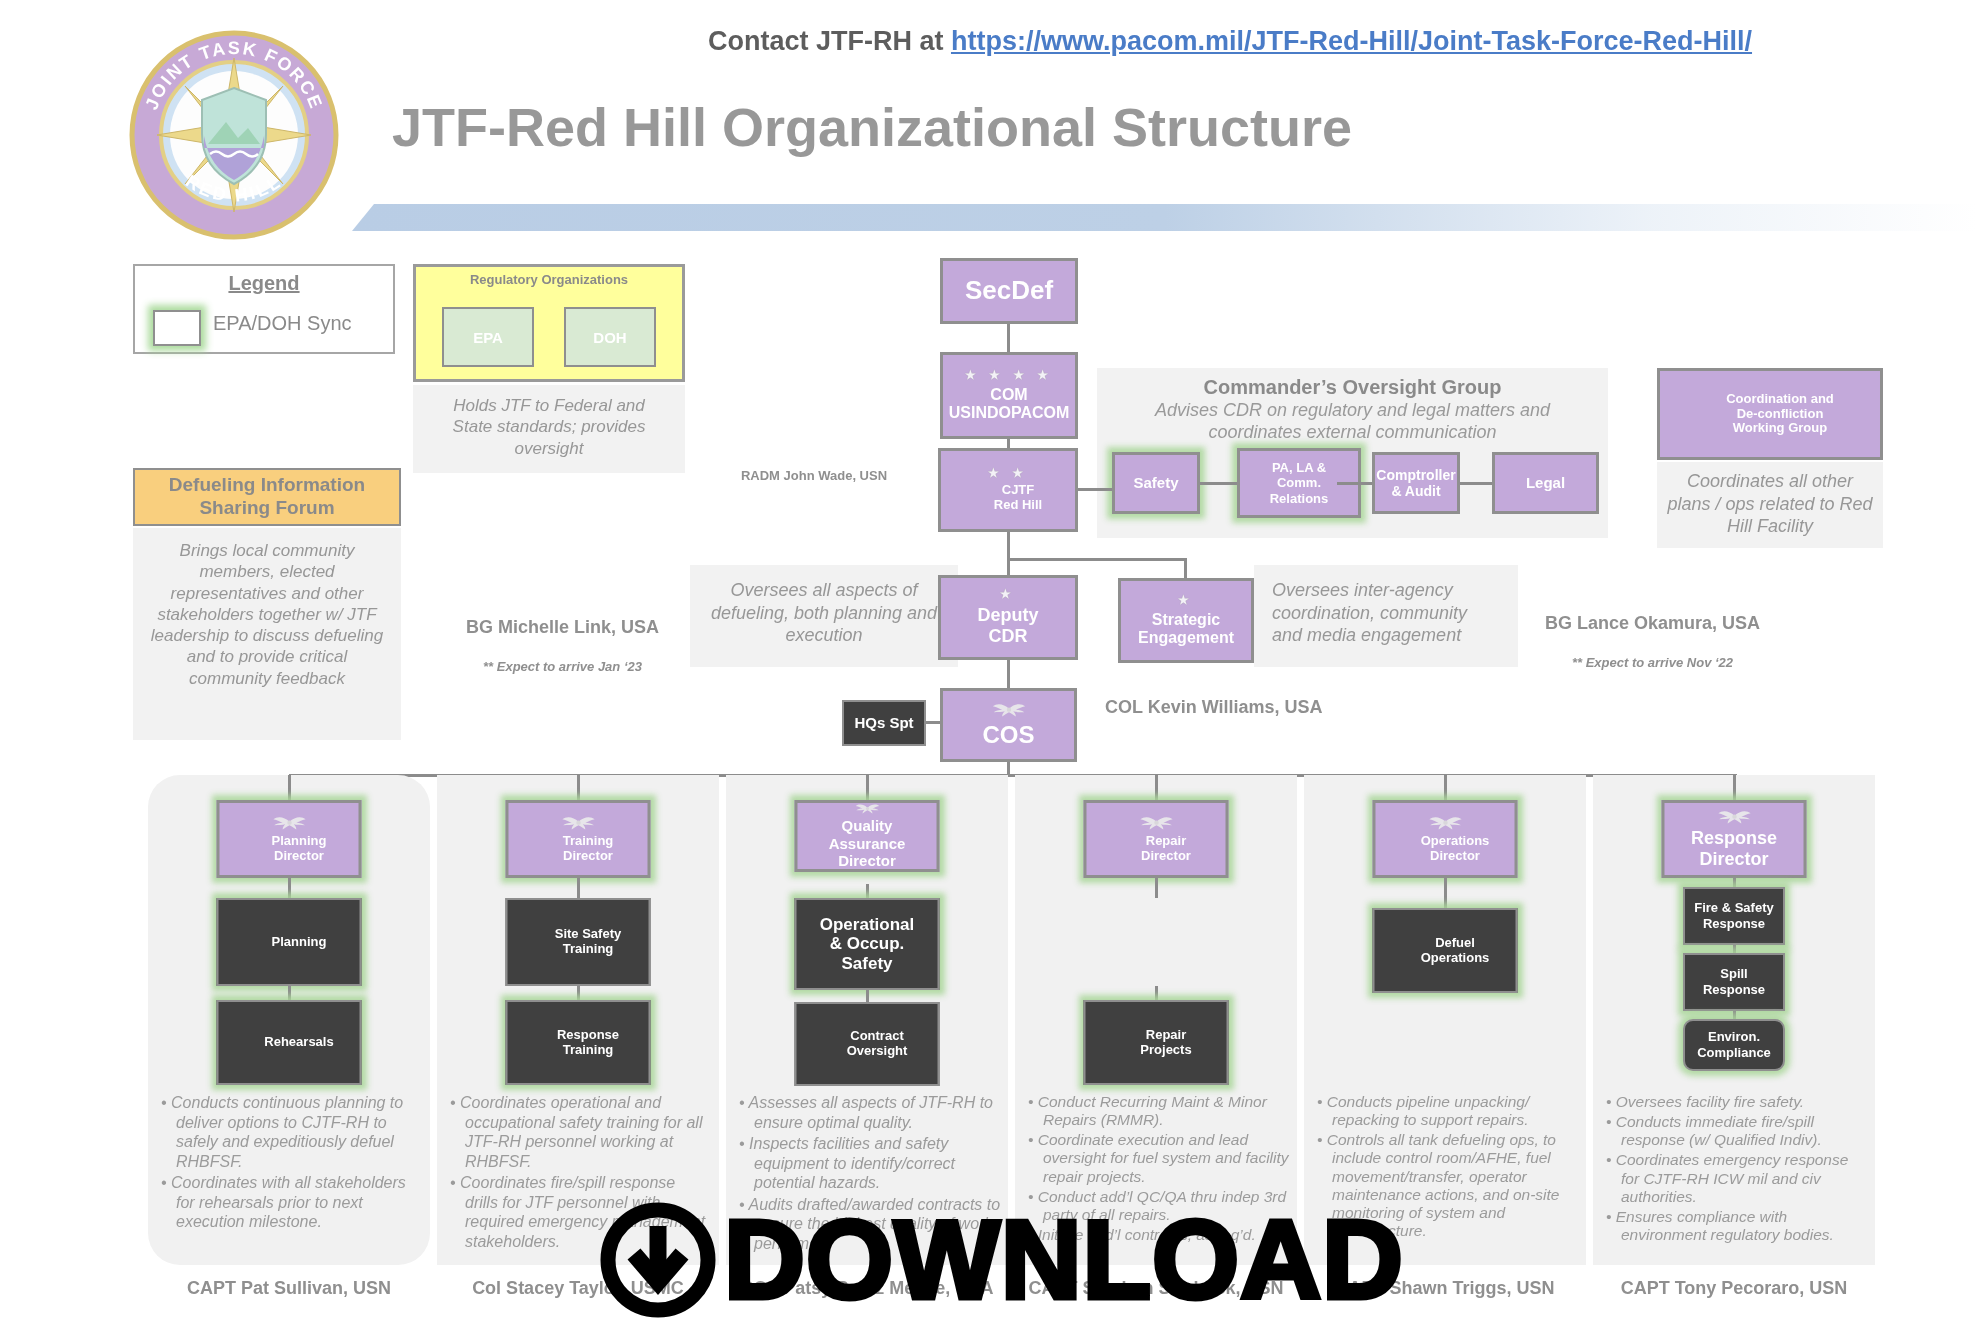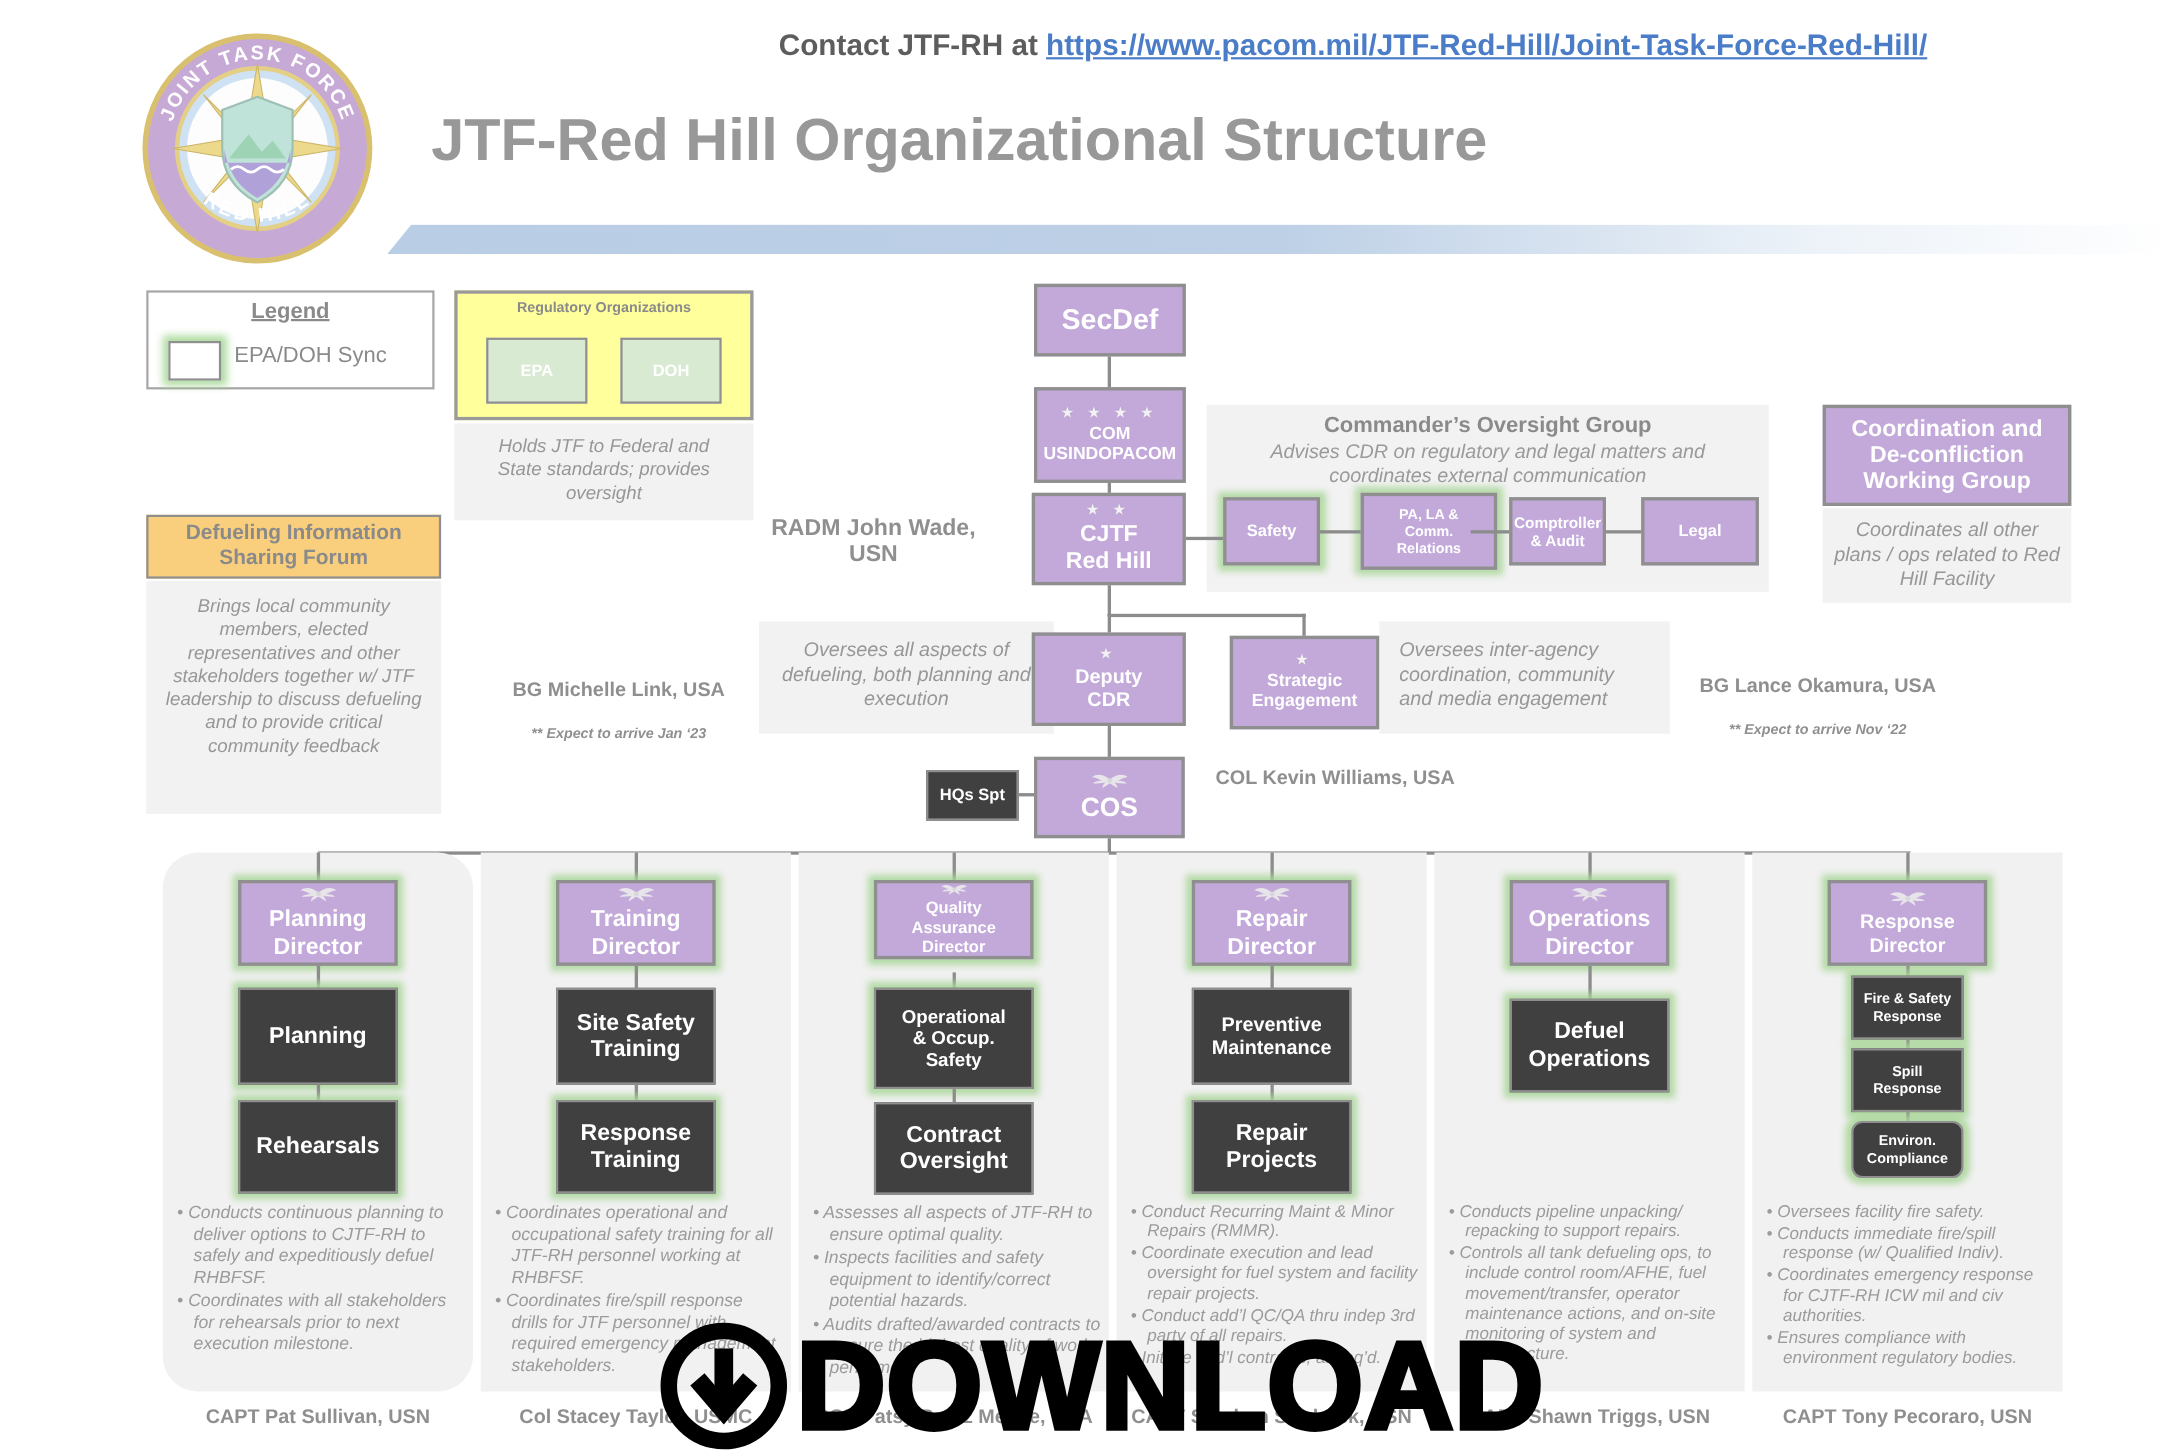--- a/index.html
+++ b/index.html
@@ -22,21 +22,21 @@
   .pdrop{position:absolute;left:50%;margin-left:-1.5px;top:0;width:3px;height:25px;background:#8c8c8c;}
   .cbox{left:50%;transform:translateX(-50%);}
   .cconn{position:absolute;left:50%;margin-left:-1.5px;width:3px;background:#8c8c8c;}
   .bullets{position:absolute;left:13px;right:7px;top:318px;text-align:left;font-style:italic;
            color:#9b9b9b;font-size:16px;line-height:1.22;}
   .bullets .b{padding-left:15px;text-indent:-15px;margin-bottom:2px;}
   .tight{font-size:15.5px;line-height:1.17;}
   .cname{position:absolute;top:503px;left:0;width:100%;text-align:center;color:#8f8f8f;
          font-weight:bold;font-size:18px;}
 
-  .f26{font-size:26px;} .f24{font-size:24px;} .f19{font-size:21px;} .f18{font-size:18px;}
+  .f26{font-size:26px;} .f24{font-size:24px;} .f19{font-size:13px;padding-left:20px;} .f18{font-size:18px;}
   .f17{font-size:17px;} .f16{font-size:16px;} .f15{font-size:15px;} .f14{font-size:14px;}
   .f13{font-size:13px;line-height:1.2;}
 
   #title{position:absolute;left:392px;top:96px;font-size:54px;font-weight:bold;color:#989898;}
   #contact{position:absolute;left:560px;top:26px;width:1340px;text-align:center;font-size:27px;font-weight:bold;color:#5d5d5d;}
   #contact a{color:#4a7cc7;text-decoration:underline;}
   #bluebar{position:absolute;left:352px;top:204px;width:1625px;height:27px;
     background:linear-gradient(90deg,#b9cde5 0%,#bdd0e6 50%,rgba(222,232,243,.55) 80%,rgba(255,255,255,0) 100%);
     clip-path:polygon(22px 0,100% 0,100% 100%,0 100%);}
 
@@ -267,22 +267,20 @@
     <div class="pdrop"></div>
     <div class="box glow cbox" style="top:25px;width:145px;height:78px;">
       <svg class="eagle" viewBox="0 0 40 20">
           <path d="M20 8 C14 2 6 1 1 5 C6 6 9 8 12 9 C8 9 4 10 2 12 C7 12 12 12 15 11 C13 13 12 15 12 17 C15 15 18 13 20 12 C22 13 25 15 28 17 C28 15 27 13 25 11 C28 12 33 12 38 12 C36 10 32 9 28 9 C31 8 34 6 39 5 C34 1 26 2 20 8 Z" fill="#ececec"></path>
           <circle cx="20" cy="9" r="2.6" fill="#dcdcdc"></circle>
         </svg>
       <div class="f19" style="white-space:pre-line;">Repair
 Director</div>
     </div>
     <div class="cconn" style="top:103px;height:20px;"></div>
-    <div class="box sub cbox f18" style="top:123px;width:145px;height:88px;">Preventive
-Maintenance</div>
     <div class="cconn" style="top:211px;height:14px;"></div>
     <div class="box sub glow cbox f19" style="top:225px;width:145px;height:85px;">Repair
 Projects</div>
     <div class="bullets tight">
       <div class="b">• Conduct Recurring Maint &amp; Minor Repairs (RMMR).</div>
       <div class="b">• Coordinate execution and lead oversight for fuel system and facility repair projects.</div>
       <div class="b">• Conduct add’l QC/QA thru indep 3rd party of all repairs.</div>
       <div class="b">• Initiate add’l contracts, as req’d.</div>
     </div>
     <div class="cname">CAPT Stephen Starbuck, USN</div>

